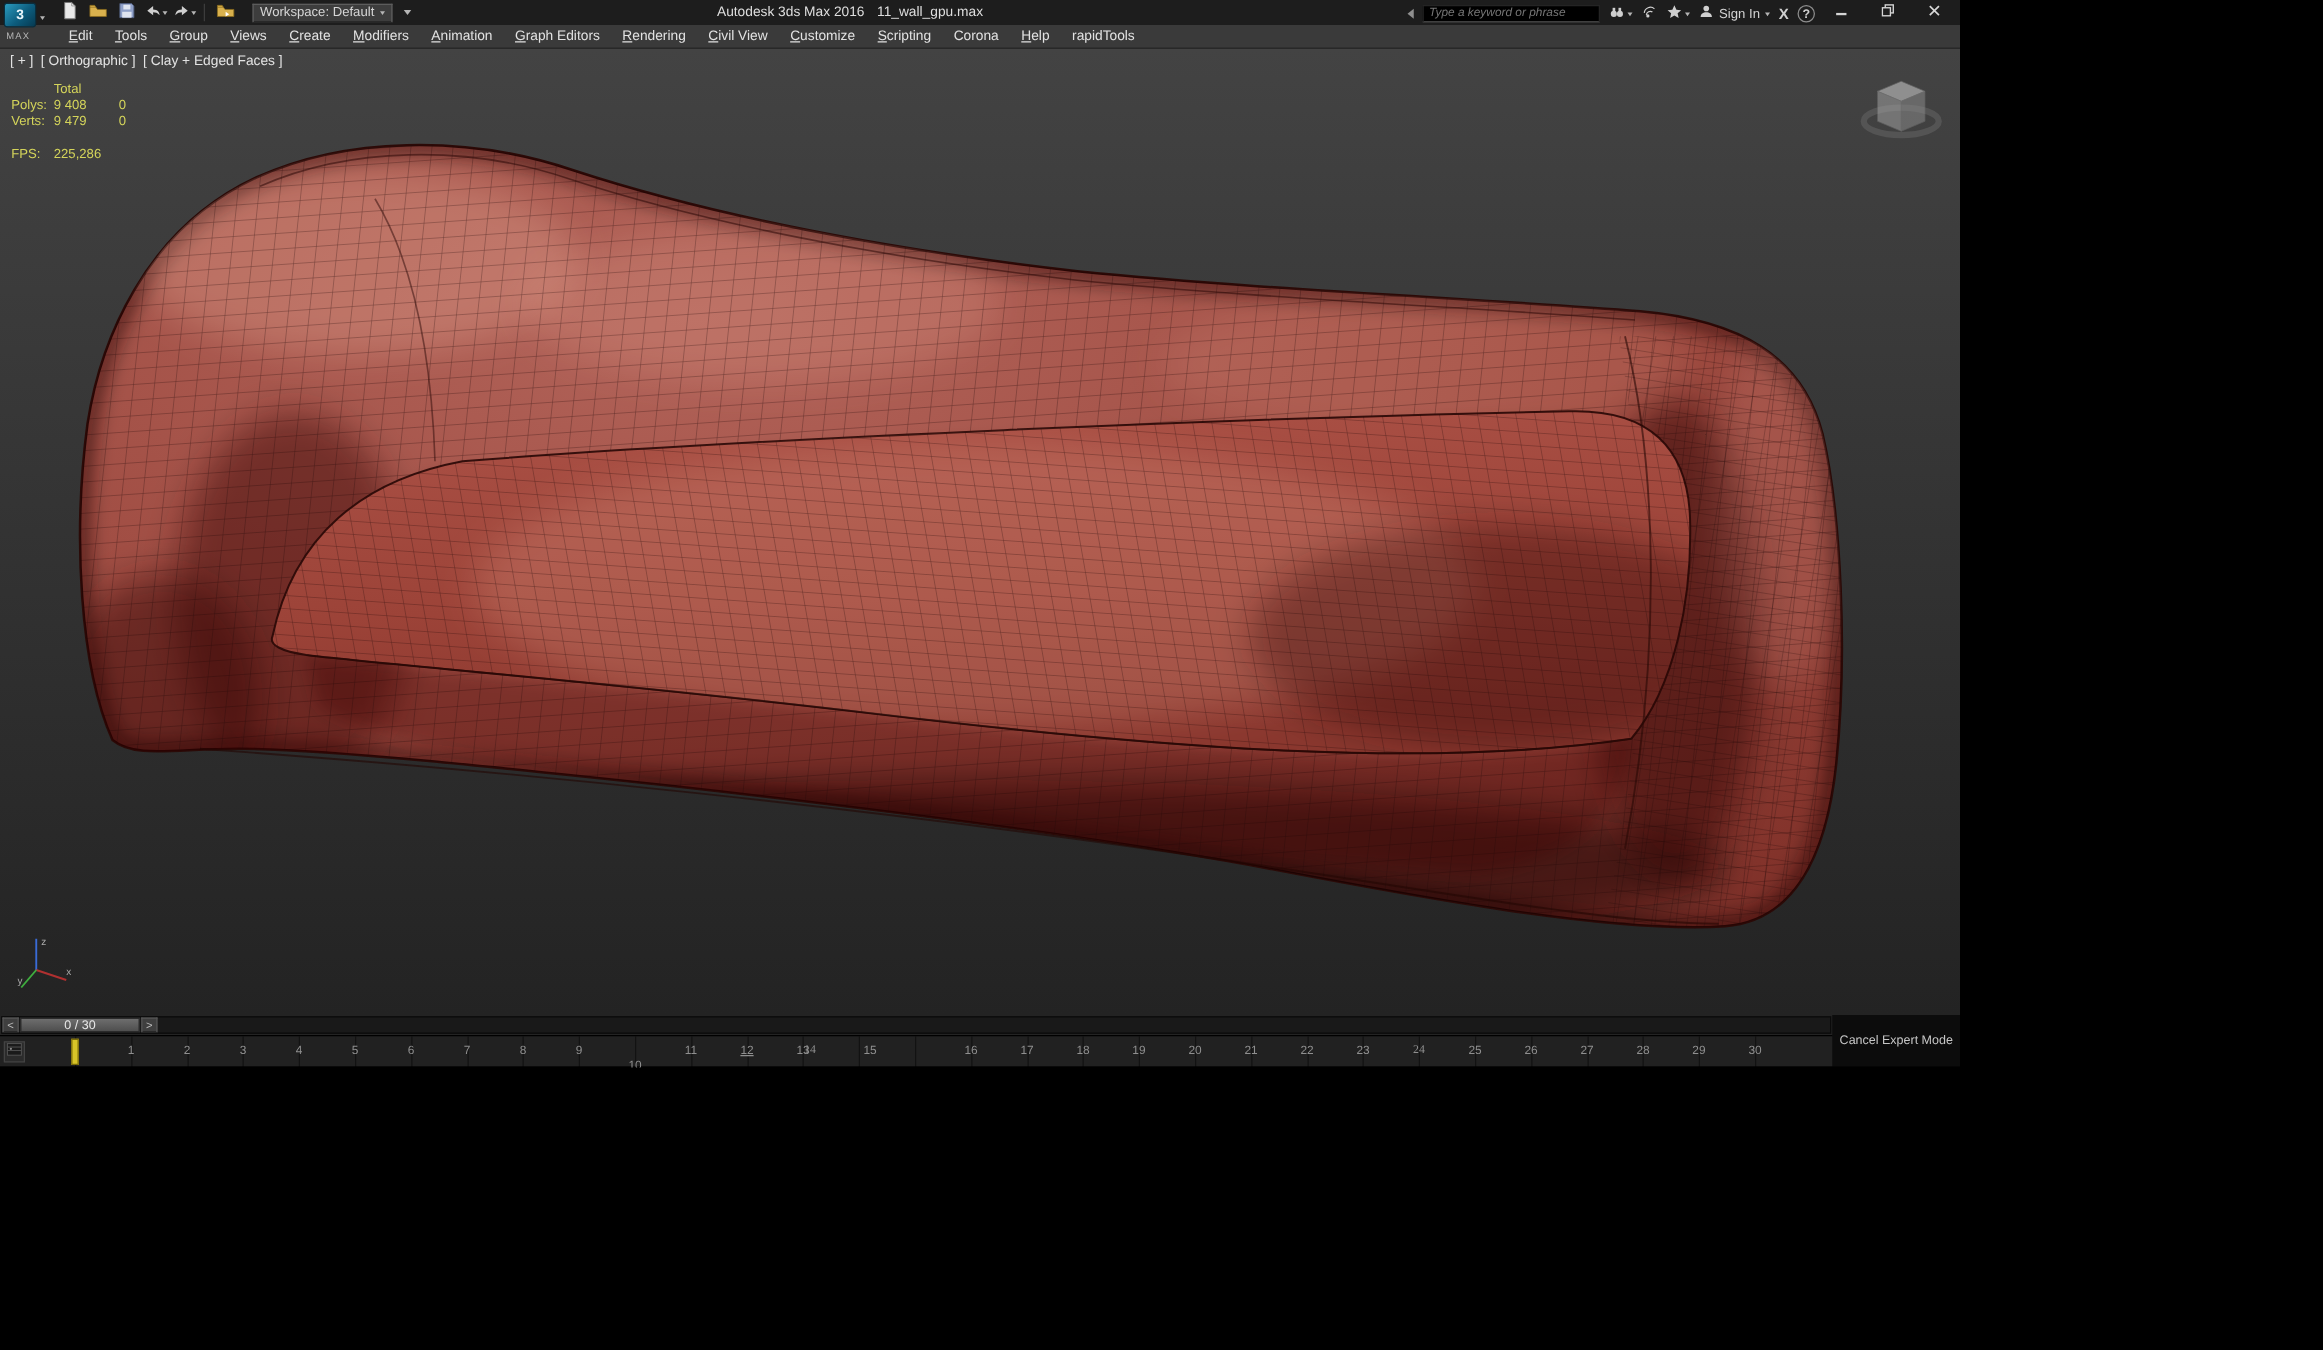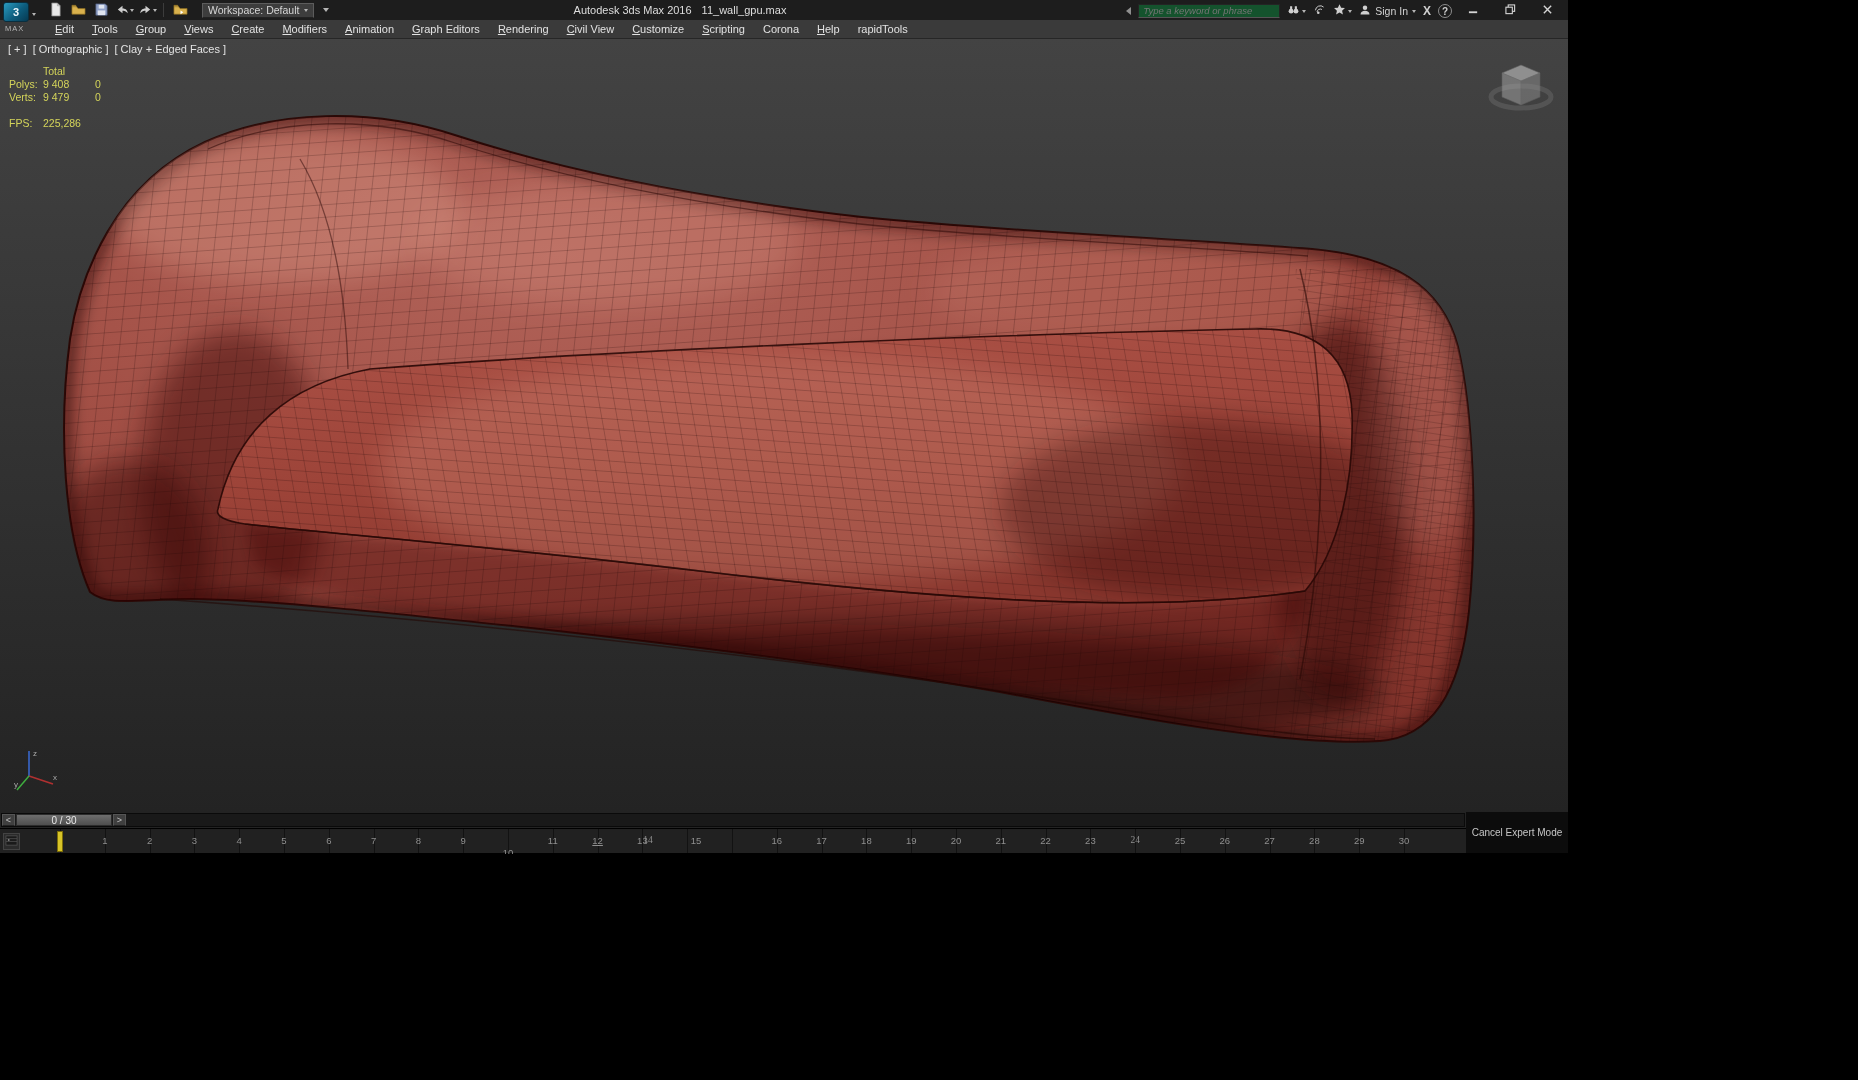--- a/index.html
+++ b/index.html
@@ -20,21 +20,21 @@
   .qat-btn svg{width:15px;height:15px}
   .caret{display:inline-block;width:0;height:0;border:3px solid transparent;border-top:4px solid #b5b5b5;margin-top:3px}
   .caret-sm{border-width:2.5px;border-top-width:3.5px}
   .workspace{margin-left:8px;height:15px;display:flex;align-items:center;gap:5px;background:#3d3d3d;
     border:1px solid #5c5c5c;border-bottom-color:#222;padding:0 5px;font-size:10.5px;color:#d6d6d6;cursor:pointer}
   .qat-sep{width:1px;height:14px;background:#3c3c3c;margin:0 2px}
   .title-center{position:absolute;left:430px;top:0;width:500px;height:20px;line-height:20px;text-align:center;color:#dedede;white-space:nowrap}
   .title-file{margin-left:10px}
   .infocenter{position:absolute;right:116px;top:3px;height:15px;display:flex;align-items:center;gap:7px;color:#cfcfcf}
   .ic-collapse{width:0;height:0;border:4px solid transparent;border-right:5px solid #8f8f8f;cursor:pointer}
-  .ic-input{width:142px;height:14px;background:#14532d;border:1px solid #242424;border-bottom-color:#555;
+  .ic-input{width:142px;height:14px;background:#000000;border:1px solid #242424;border-bottom-color:#555;
     color:#b8b8b8;font-style:italic;font-size:9.5px;padding:0 4px;outline:none;font-family:"Liberation Sans",sans-serif}
   .ic-btn{display:flex;align-items:center;gap:2px;cursor:pointer}
   .ic-btn svg{width:13px;height:13px}
   .signin{display:flex;align-items:center;gap:4px;font-size:10.5px;color:#d2d2d2;cursor:pointer}
   .x-glyph{font-weight:bold;font-size:12px;color:#cfcfcf;cursor:pointer}
   .help-glyph{width:14px;height:14px;border:1px solid #8d8d8d;border-radius:50%;font-size:10px;font-weight:bold;
     color:#cfcfcf;text-align:center;line-height:13px;cursor:pointer}
   .win-controls{position:absolute;right:2px;top:0;height:20px;display:flex}
   .win-btn{width:37px;height:20px;display:flex;align-items:center;justify-content:center;cursor:pointer}
   .win-btn svg{width:11px;height:11px}

